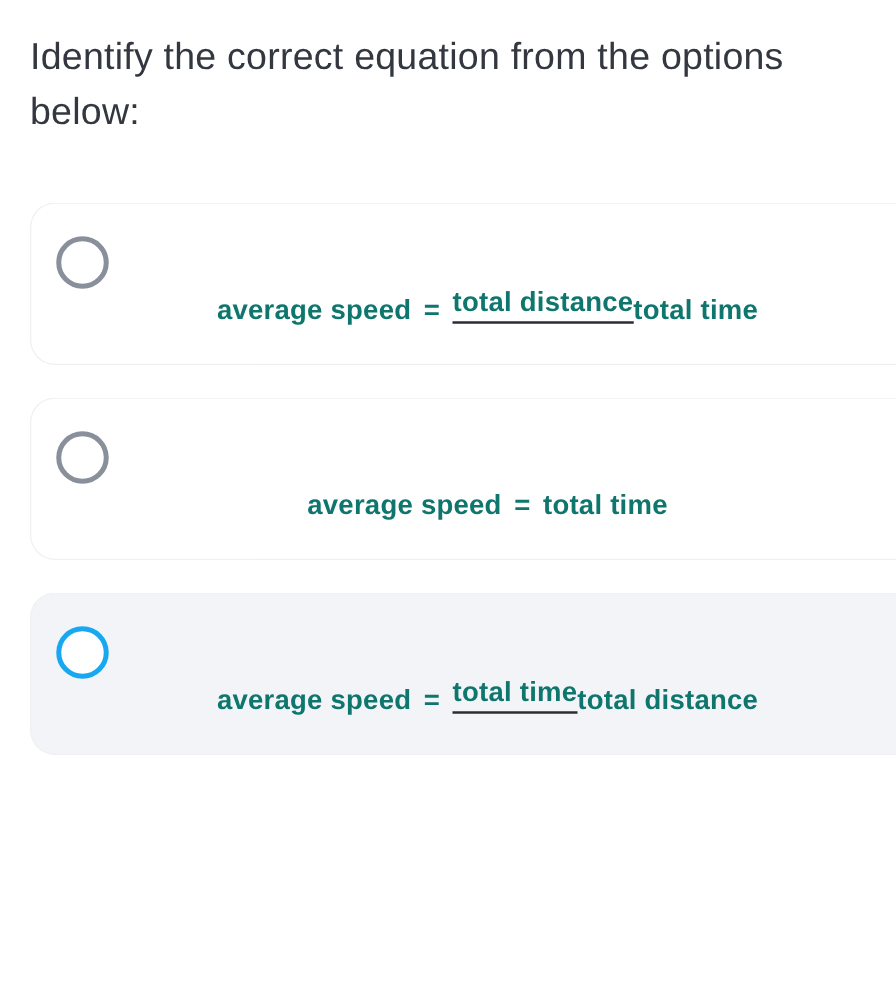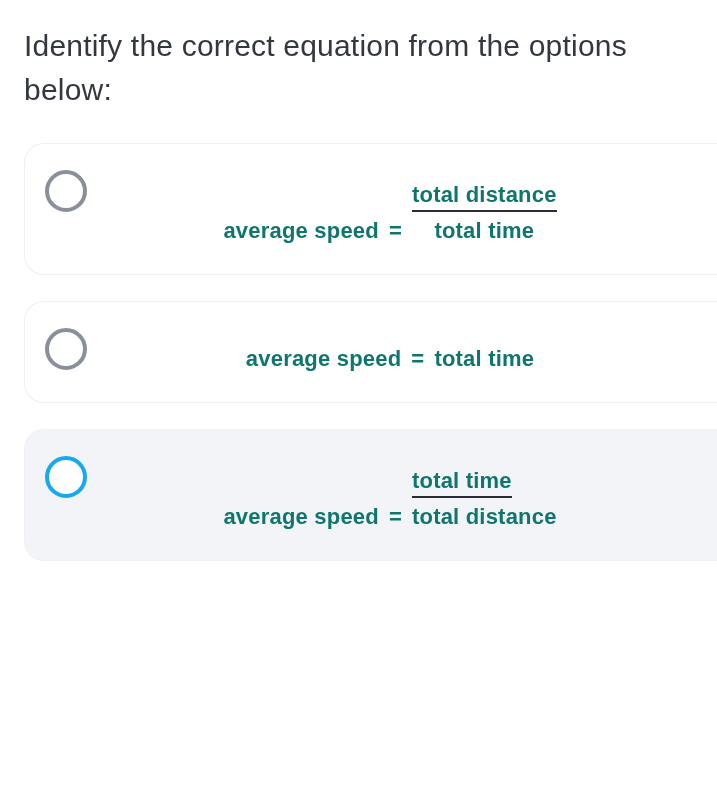--- a/index.html
+++ b/index.html
@@ -10,21 +10,21 @@
     body {
       font-family: -apple-system, BlinkMacSystemFont, 'Segoe UI', Arial, sans-serif;
       background: #ffffff;
       width: 717px;
       padding: 24px 0 0 24px;
     }
     .question {
       font-size: 30px;
       color: #333740;
       line-height: 1.45;
-      margin-bottom: 32px;
+      margin-bottom: 51px;
       padding-right: 24px;
       letter-spacing: 0.2px;
     }
     .option {
       display: flex;
       align-items: flex-start;
       padding: 26px 24px 30px 20px;
       border: 1px solid #eef0f4;
       border-right: none;
       border-radius: 20px 0 0 20px;
@@ -59,22 +59,22 @@
       letter-spacing: 0.2px;
     }
     .lhs {
       white-space: nowrap;
     }
     .eq-sign {
       white-space: nowrap;
     }
     .fraction {
       display: inline-flex;
-      flex-direction: column;
       align-items: flex-start;
+      margin-top: 28px;
     }
     .numerator {
       border-bottom: 2.5px solid #2a2d35;
       padding-bottom: 2px;
       white-space: nowrap;
     }
     .denominator {
       padding-top: 6px;
       white-space: nowrap;
       align-self: center;

